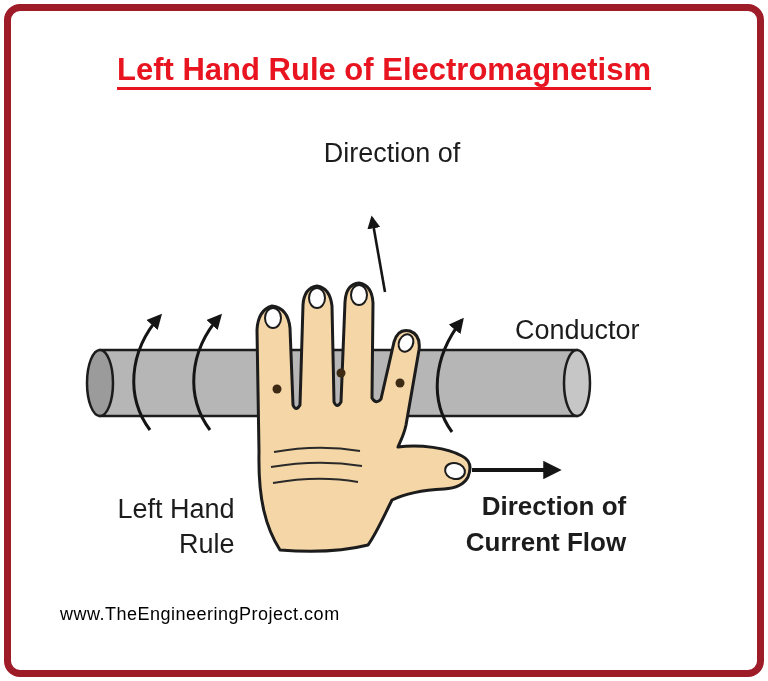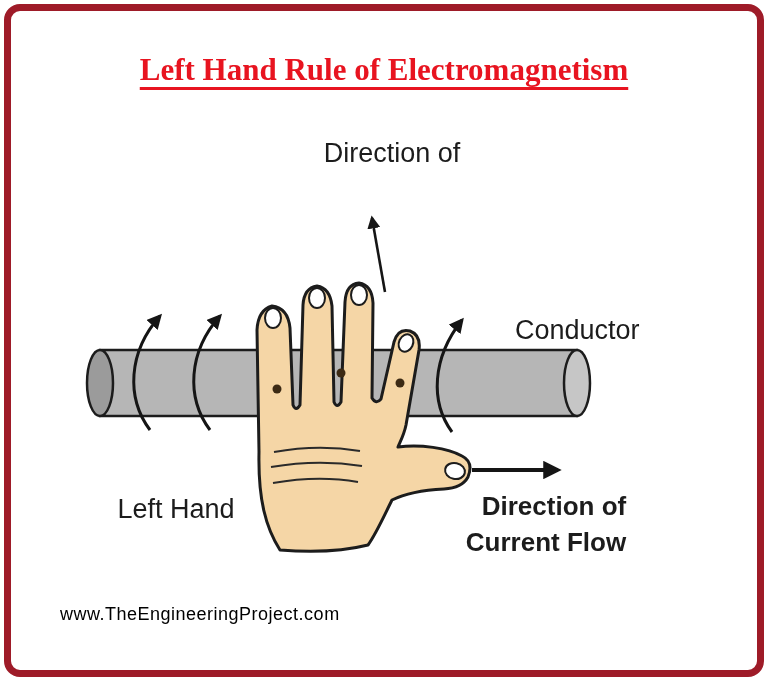--- a/index.html
+++ b/index.html
@@ -7,21 +7,21 @@
     position:relative;width:768px;height:681px;background:#ffffff;
     font-family:"Liberation Sans", sans-serif;overflow:hidden;
   }
   .border-frame{
     position:absolute;inset:4px;border:7px solid #9e1b28;border-radius:16px;
     pointer-events:none;
   }
   .title{
     position:absolute;top:52px;left:50%;transform:translateX(-50%);
     font-size:31px;font-weight:bold;color:#e81420;white-space:nowrap;
-    text-decoration:underline;text-decoration-thickness:3px;text-underline-offset:7px;font-family:Liberation Serif, serif;
+    text-decoration:underline;text-decoration-thickness:3px;text-underline-offset:7px;
   }
   .diagram-svg{position:absolute;left:0;top:0;width:768px;height:681px;}
   .lbl{
     position:absolute;font-size:27px;color:#1c1c1c;line-height:35px;
     text-align:right;transform:translateX(-50%);white-space:nowrap;
   }
   .lbl-left{transform:none;text-align:right;margin-top:8px;}
   .lbl-bold{font-weight:700;font-size:26px;line-height:36px;}
   .watermark{
     position:absolute;left:60px;top:604px;font-size:18px;color:#000000;
@@ -116,20 +116,21 @@
   </svg>
 
   <div class="lbl" style="left:392px;top:136px;">
     <div>Direction of</div>
   </div>
 
   <div class="lbl lbl-left" style="left:515px;top:305px;">Conductor</div>
 
   <div class="lbl" style="left:176px;top:492px;">
     <div>Left Hand</div>
+    <div>Rule</div>
   </div>
 
   <div class="lbl lbl-bold" style="left:546px;top:488px;">
     <div>Direction of</div>
     <div>Current Flow</div>
   </div>
 
   <div class="watermark">www.TheEngineeringProject.com</div>
 
 </div>

